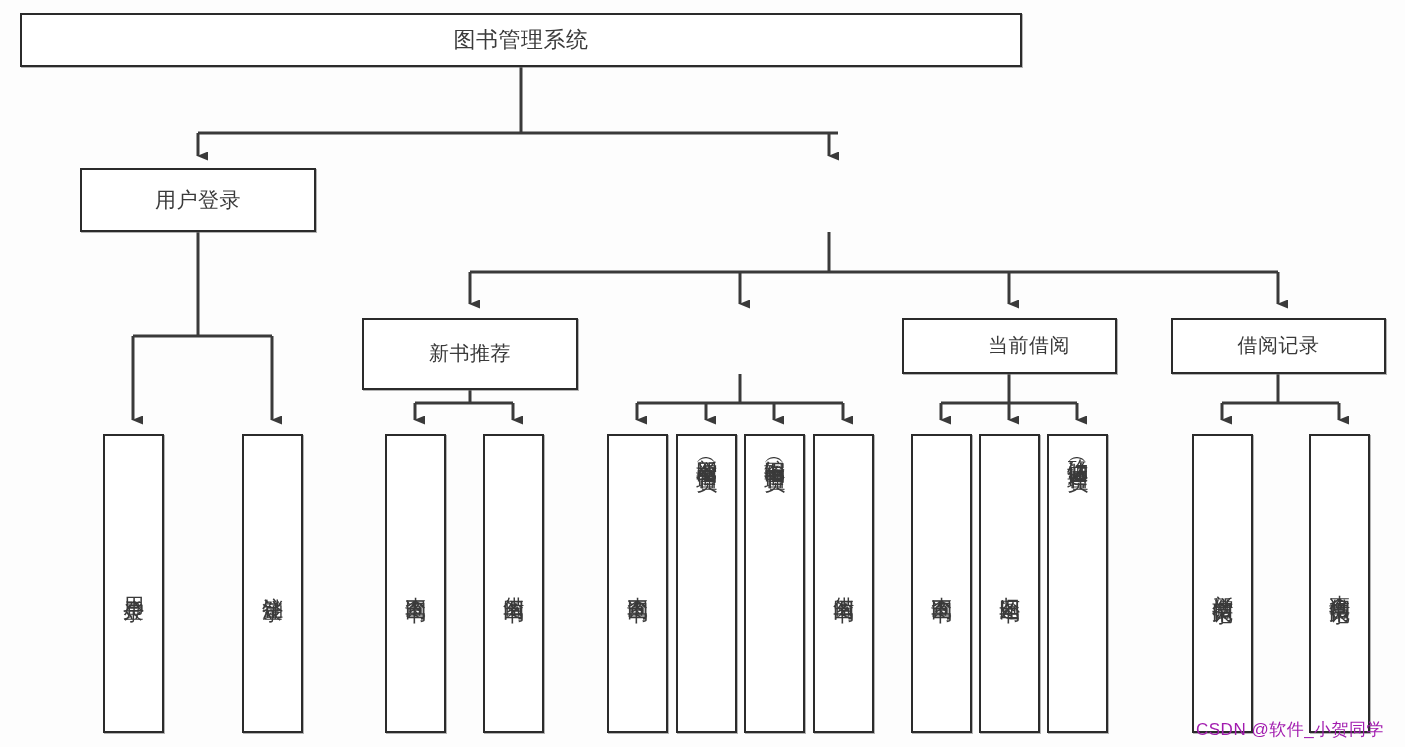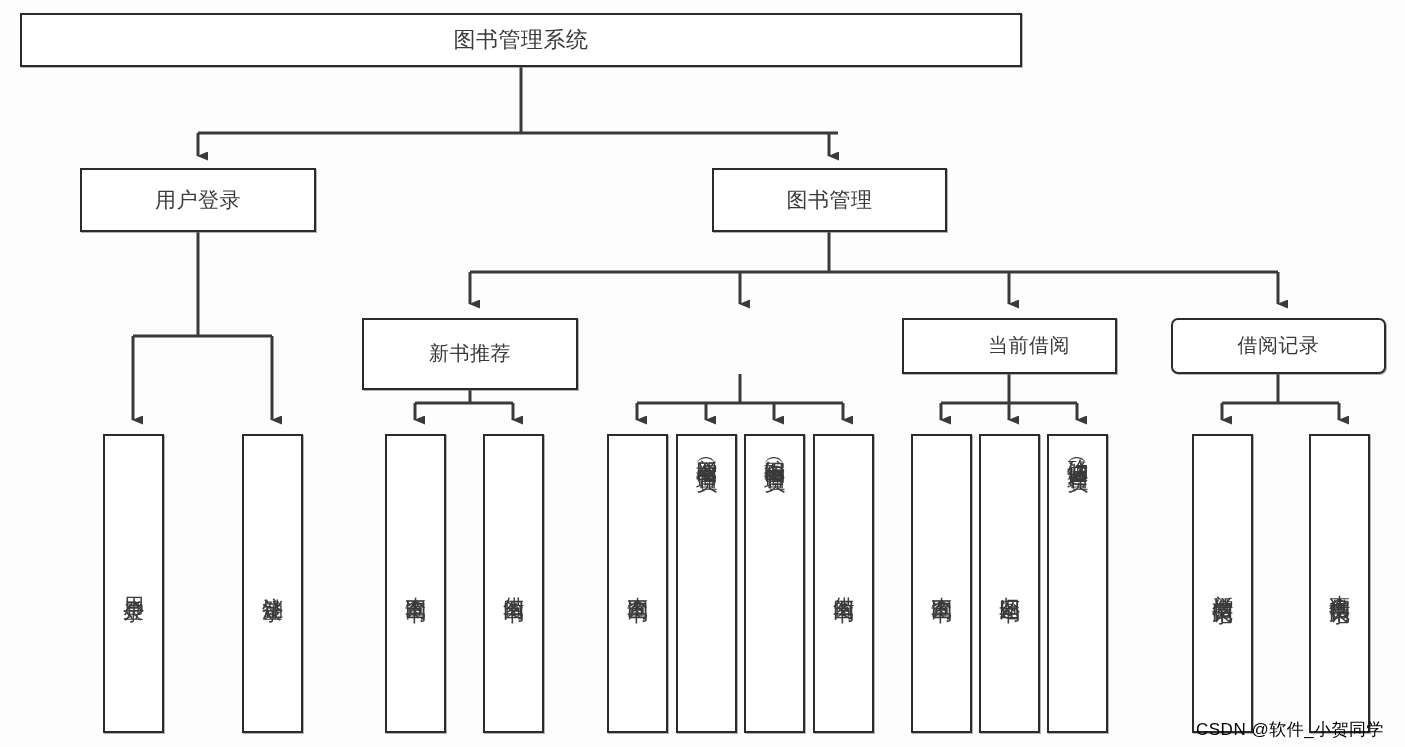--- a/index.html
+++ b/index.html
@@ -60,21 +60,21 @@
     font-size: 21px;
     line-height: 1.06;
     letter-spacing: 2px;
     color: #3a3a3a;
     white-space: nowrap;
   }
   .node.vert.mid { align-items: center; padding-top: 0; }
 
   .watermark {
     position: absolute;
-    color: #000000;
+    color: #a21caf;
     font-size: 17px;
     letter-spacing: 0.5px;
     white-space: nowrap;
     user-select: none;
   }
 </style>
 </head>
 <body>
 
 <div id="canvas">
@@ -129,31 +129,28 @@
     </g>
   </svg>
 
   <div class="node horiz root" style="left:20px; top:13px; width:1002px; height:54px;">
     <span class="lbl">图书管理系统</span>
   </div>
 
   <div class="node horiz lvl1" style="left:80px; top:168px; width:236px; height:64px;">
     <span class="lbl">用户登录</span>
   </div>
-  <div class="node horiz lvl1" style="left:712px; top:168px; width:235px; height:64px;">
-    <span class="lbl">图书管理</span>
-  </div>
 
   <div class="node horiz lvl2" style="left:362px; top:318px; width:216px; height:72px;">
     <span class="lbl">新书推荐</span>
   </div>
   <div class="node horiz lvl2" style="left:902px; top:318px; width:215px; height:56px;padding-left:39px;">
     <span class="lbl">当前借阅</span>
   </div>
-  <div class="node horiz lvl2" style="left:1171px; top:318px; width:215px; height:56px;border-radius:7px;">
+  <div class="node horiz lvl2" style="left:1171px; top:318px; width:215px; height:56px;">
     <span class="lbl">借阅记录</span>
   </div>
 
   <div class="node vert mid" style="left:103px; top:434px; width:61px; height:299px;">
     <span class="lbl">用户登录</span>
   </div>
   <div class="node vert mid" style="left:242px; top:434px; width:61px; height:299px;">
     <span class="lbl">注销登录</span>
   </div>
 

